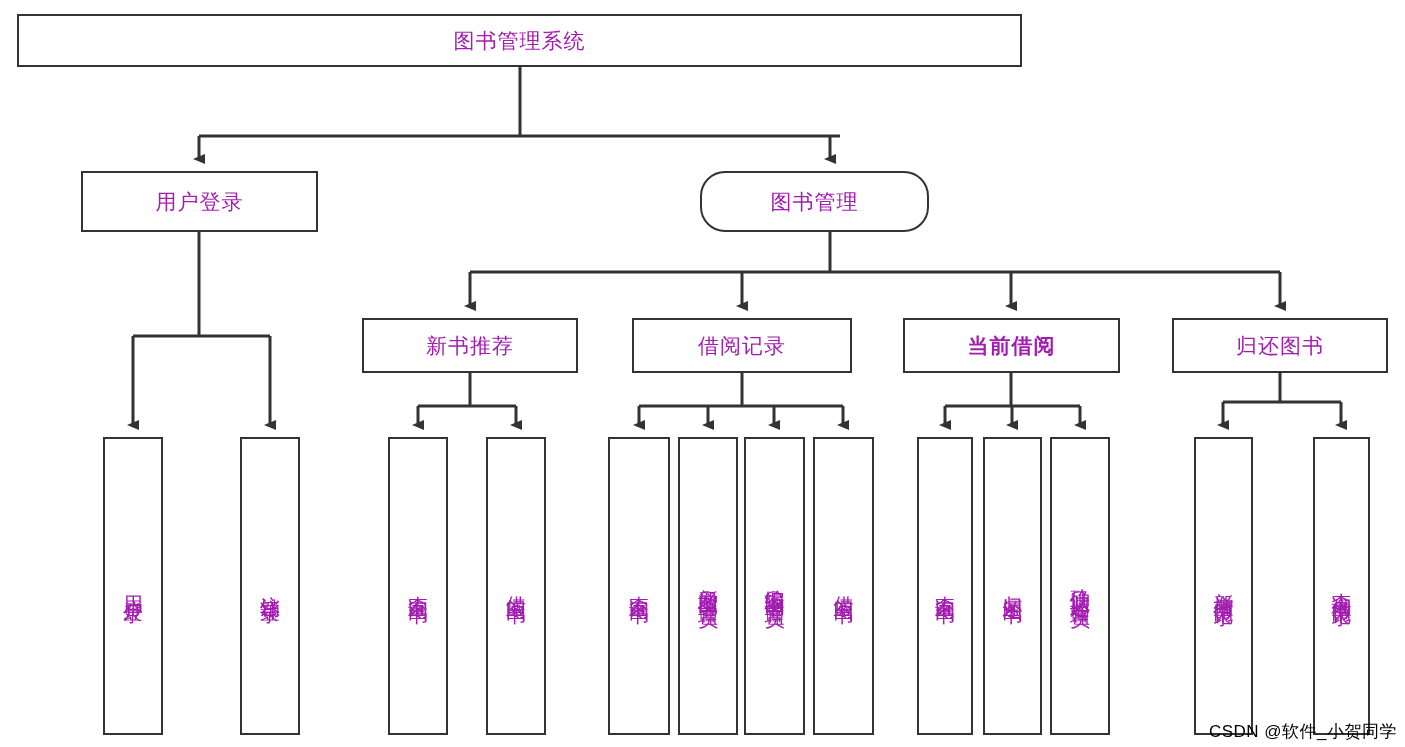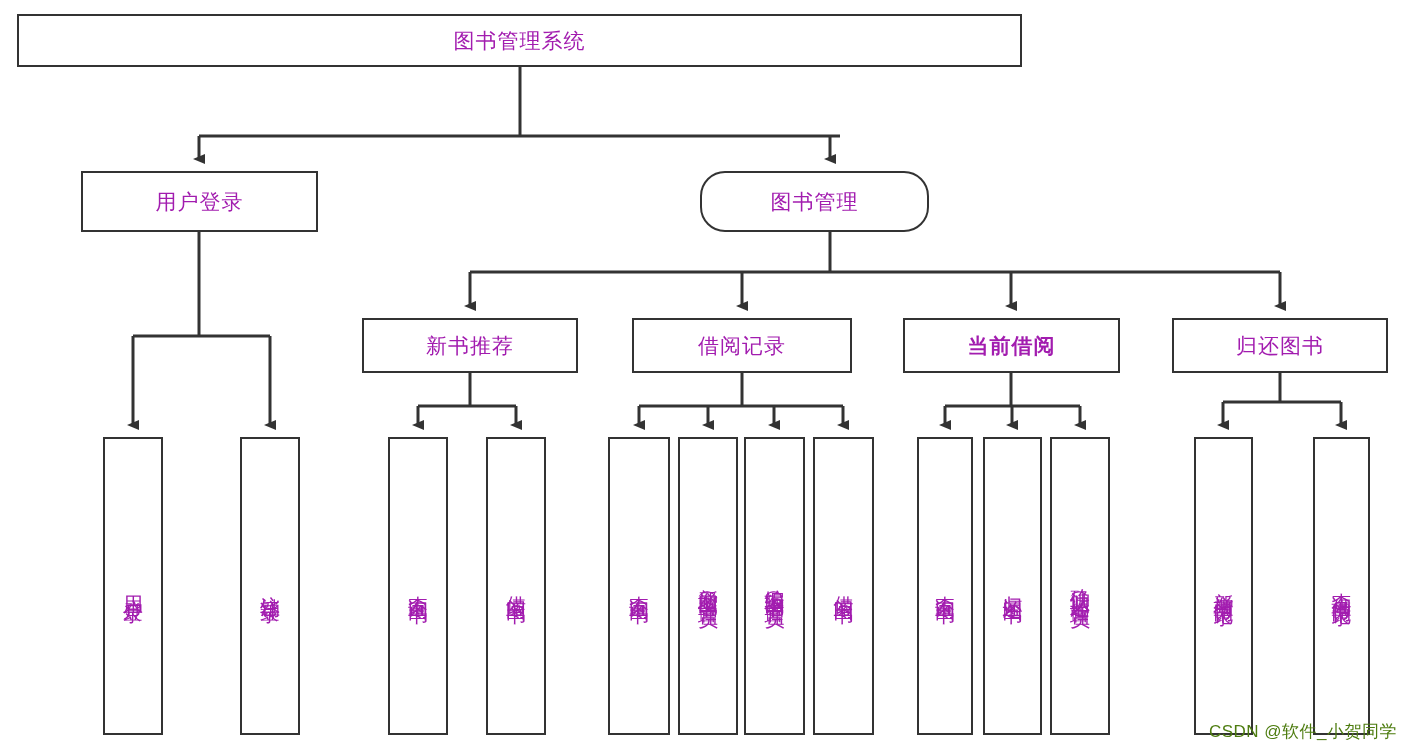--- a/index.html
+++ b/index.html
@@ -52,21 +52,21 @@
     top: 0;
     width: 1405px;
     height: 747px;
     pointer-events: none;
   }
   .watermark {
     position: absolute;
     right: 8px;
     bottom: 4px;
     font-size: 17px;
-    color: #4d7c0f;
+    color: #000000;
     letter-spacing: 0.5px;
     white-space: nowrap;
   }
 </style>
 </head>
 <body>
 
 <div id="canvas">
 
   <svg class="links" viewBox="0 0 1405 747" xmlns="http://www.w3.org/2000/svg">

